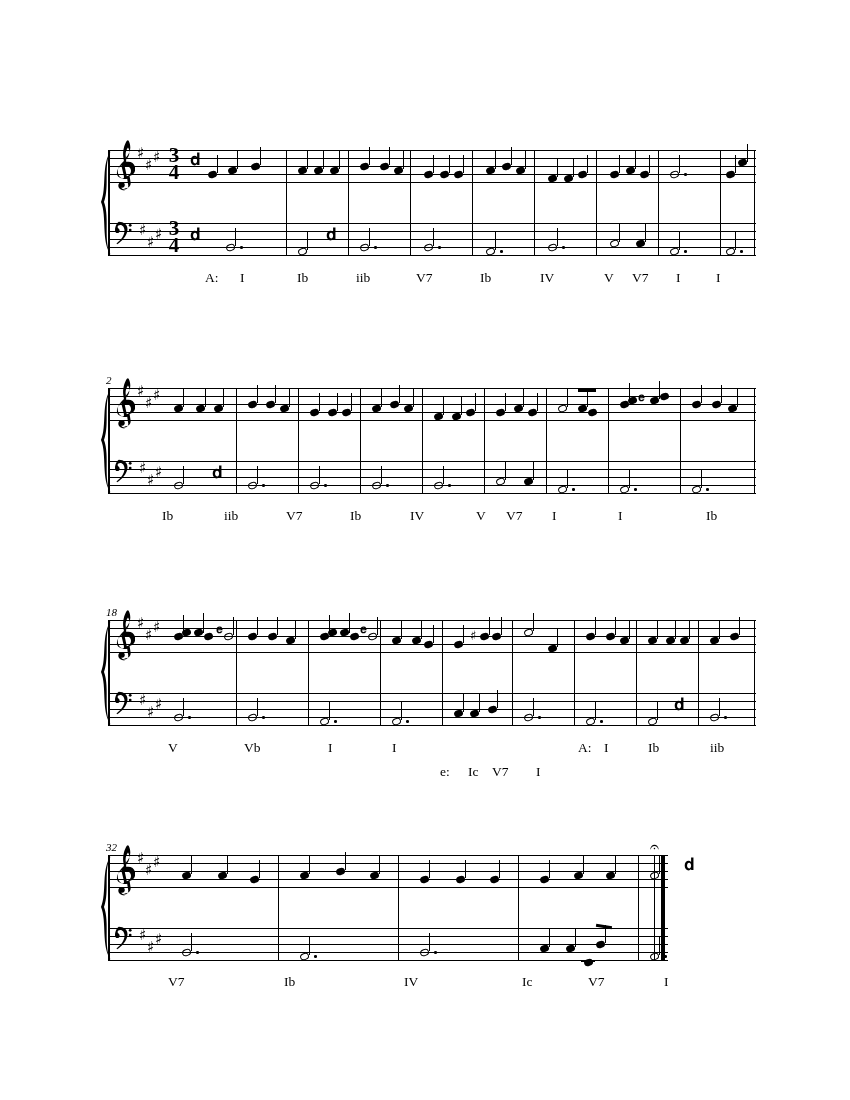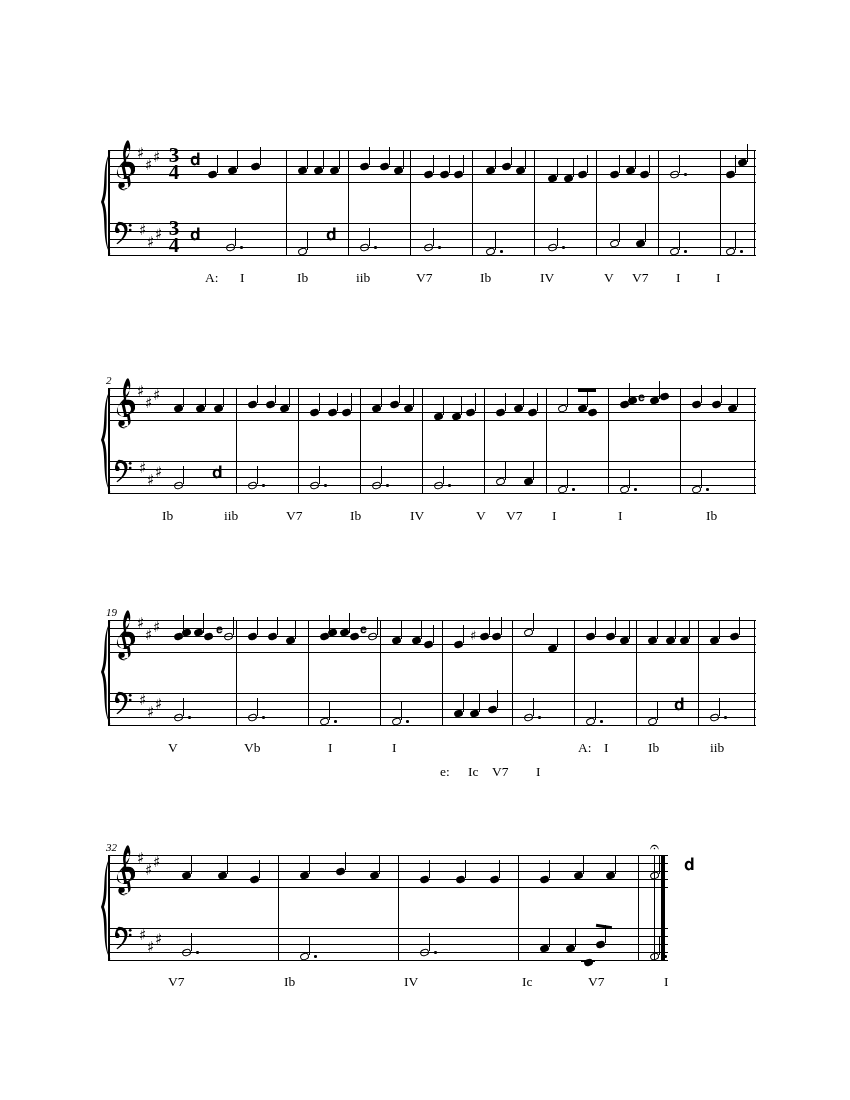--- a/index.html
+++ b/index.html
@@ -513,21 +513,21 @@
   <div class="analysis" style="left:286px;top:508px;">V7</div>
   <div class="analysis" style="left:350px;top:508px;">Ib</div>
   <div class="analysis" style="left:410px;top:508px;">IV</div>
   <div class="analysis" style="left:476px;top:508px;">V</div>
   <div class="analysis" style="left:506px;top:508px;">V7</div>
   <div class="analysis" style="left:552px;top:508px;">I</div>
   <div class="analysis" style="left:618px;top:508px;">I</div>
   <div class="analysis" style="left:706px;top:508px;">Ib</div>
 
   <div class="system" id="sys3" style="top:620px;">
-    <span class="sys-number">19</span>
+    <span class="sys-number">18</span>
 
     <div class="brace" style="top:0px;">
       <svg width="14" height="106" viewBox="0 0 14 106">
         <path d="M12 1 C4 14, 11 36, 5 52 C11 68, 4 92, 12 105 C2 92, 8 66, 2 52 C8 38, 2 14, 12 1 Z" fill="#000"></path>
       </svg>
     </div>
     <div class="sys-leftbar" style="top:0px;height:106px;"></div>
 
     <div class="staff" style="top:0px;">
       <div class="ln"></div>

